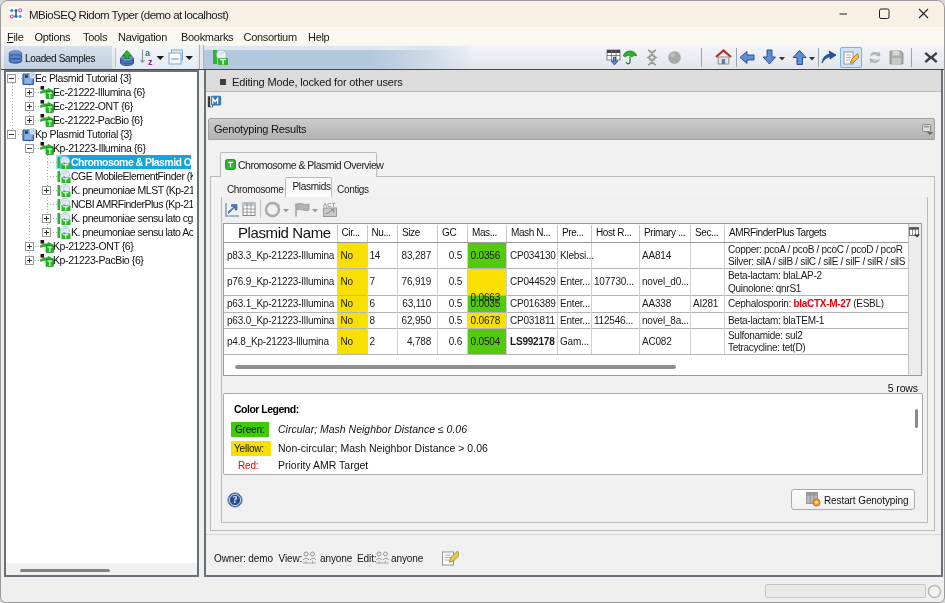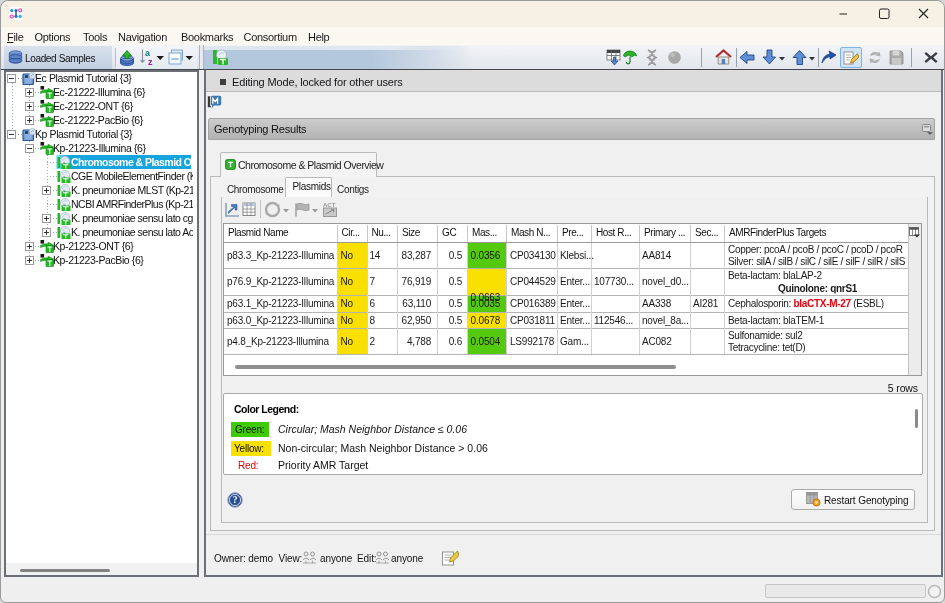--- a/index.html
+++ b/index.html
@@ -14,20 +14,21 @@
 <svg class="abs" style="left:8px;top:6px" width="14" height="13" viewBox="0 0 14 13">
       <rect x="0" y="0" width="14" height="13" fill="#fff"></rect>
       <circle cx="2.8" cy="3.6" r="1.6" fill="#2196e8"></circle>
       <circle cx="7" cy="3.6" r="1.6" fill="#2b6cb4"></circle>
       <circle cx="11.2" cy="3.3" r="1.55" fill="none" stroke="#f0389c" stroke-width="1.1"></circle>
       <circle cx="2.8" cy="9.6" r="1.55" fill="none" stroke="#f0389c" stroke-width="1.1"></circle>
       <circle cx="7" cy="9.3" r="1.6" fill="#2b6cb4"></circle>
       <circle cx="11.2" cy="9.3" r="1.6" fill="#22aaf2"></circle>
       <rect x="6.2" y="4.4" width="1.6" height="4.4" fill="#2b6cb4"></rect>
     </svg>
+<div class="tx" style="left:28px;top:13.5px;transform:translateY(-50%);font-size:11.5px;color:#1a1a1a;font-weight:normal;letter-spacing:-0.52px;">MBioSEQ Ridom Typer (demo at localhost)</div>
 <svg class="abs" style="left:832px;top:6px" width="100" height="14" viewBox="0 0 100 14">
       <line x1="6.5" y1="7" x2="14" y2="7" stroke="#222" stroke-width="1"></line>
       <rect x="46.5" y="2" width="9.5" height="9.5" fill="none" stroke="#222" stroke-width="1" rx="1.5"></rect>
       <path d="M86 2 L95 11 M95 2 L86 11" stroke="#222" stroke-width="1.1"></path>
     </svg>
 <div class="abs" style="left:0;top:26px;width:945px;height:18px;background:#fbf8f2;"></div>
 <div class="tx" style="left:6px;top:35.5px;transform:translateY(-50%);font-size:11px;color:#1a1a1a;font-weight:normal;letter-spacing:-0.3px;"><span style="text-decoration:underline">F</span>ile</div>
 <div class="tx" style="left:33.5px;top:35.5px;transform:translateY(-50%);font-size:11px;color:#1a1a1a;font-weight:normal;letter-spacing:-0.3px;">Options</div>
 <div class="tx" style="left:82px;top:35.5px;transform:translateY(-50%);font-size:11px;color:#1a1a1a;font-weight:normal;letter-spacing:-0.3px;">Tools</div>
 <div class="tx" style="left:117px;top:35.5px;transform:translateY(-50%);font-size:11px;color:#1a1a1a;font-weight:normal;letter-spacing:-0.3px;">Navigation</div>
@@ -423,21 +424,21 @@
 <div class="abs" style="left:556px;top:223.5px;width:1px;height:17.0px;background:#c8c8c8;"></div>
 <div class="abs" style="left:556px;top:241.5px;width:1px;height:111.5px;background:#d0d0d0;"></div>
 <div class="abs" style="left:590px;top:223.5px;width:1px;height:17.0px;background:#c8c8c8;"></div>
 <div class="abs" style="left:590px;top:241.5px;width:1px;height:111.5px;background:#d0d0d0;"></div>
 <div class="abs" style="left:638px;top:223.5px;width:1px;height:17.0px;background:#c8c8c8;"></div>
 <div class="abs" style="left:638px;top:241.5px;width:1px;height:111.5px;background:#d0d0d0;"></div>
 <div class="abs" style="left:689px;top:223.5px;width:1px;height:17.0px;background:#c8c8c8;"></div>
 <div class="abs" style="left:689px;top:241.5px;width:1px;height:111.5px;background:#d0d0d0;"></div>
 <div class="abs" style="left:723px;top:223.5px;width:1px;height:17.0px;background:#c8c8c8;"></div>
 <div class="abs" style="left:723px;top:241.5px;width:1px;height:111.5px;background:#d0d0d0;"></div>
-<div class="tx" style="left:227px;top:231px;transform:translateY(-50%);font-size:10px;color:#111;font-weight:normal;letter-spacing:-0.4px;">Plasmid Name</div>
+<div class="tx" style="left:237px;top:231px;transform:translateY(-50%);font-size:15px;color:#111;font-weight:normal;letter-spacing:-0.4px;">Plasmid Name</div>
 <div class="tx" style="left:340.5px;top:231px;transform:translateY(-50%);font-size:10px;color:#111;font-weight:normal;letter-spacing:-0.4px;">Cir...</div>
 <div class="tx" style="left:370.5px;top:231px;transform:translateY(-50%);font-size:10px;color:#111;font-weight:normal;letter-spacing:-0.4px;">Nu...</div>
 <div class="tx" style="left:401px;top:231px;transform:translateY(-50%);font-size:10px;color:#111;font-weight:normal;letter-spacing:-0.4px;">Size</div>
 <div class="tx" style="left:441px;top:231px;transform:translateY(-50%);font-size:10px;color:#111;font-weight:normal;letter-spacing:-0.4px;">GC</div>
 <div class="tx" style="left:471px;top:231px;transform:translateY(-50%);font-size:10px;color:#111;font-weight:normal;letter-spacing:-0.4px;">Mas...</div>
 <div class="tx" style="left:510px;top:231px;transform:translateY(-50%);font-size:10px;color:#111;font-weight:normal;letter-spacing:-0.4px;">Mash N...</div>
 <div class="tx" style="left:561px;top:231px;transform:translateY(-50%);font-size:10px;color:#111;font-weight:normal;letter-spacing:-0.4px;">Pre...</div>
 <div class="tx" style="left:595px;top:231px;transform:translateY(-50%);font-size:10px;color:#111;font-weight:normal;letter-spacing:-0.4px;">Host R...</div>
 <div class="tx" style="left:643px;top:231px;transform:translateY(-50%);font-size:10px;color:#111;font-weight:normal;letter-spacing:-0.4px;">Primary ...</div>
 <div class="tx" style="left:694px;top:231px;transform:translateY(-50%);font-size:10px;color:#111;font-weight:normal;letter-spacing:-0.4px;">Sec...</div>
@@ -485,29 +486,29 @@
 <div class="tx" style="left:559px;top:319.0px;transform:translateY(-50%);font-size:10px;color:#1a1a1a;font-weight:normal;letter-spacing:-0.2px;">Enter...</div>
 <div class="tx" style="left:593px;top:319.0px;transform:translateY(-50%);font-size:10px;color:#1a1a1a;font-weight:normal;letter-spacing:-0.2px;">112546...</div>
 <div class="tx" style="left:641px;top:319.0px;transform:translateY(-50%);font-size:10px;color:#1a1a1a;font-weight:normal;letter-spacing:-0.2px;">novel_8a...</div>
 <div class="tx" style="left:692px;top:319.0px;transform:translateY(-50%);font-size:10px;color:#1a1a1a;font-weight:normal;letter-spacing:-0.2px;"></div>
 <div class="tx" style="left:226px;top:340.0px;transform:translateY(-50%);font-size:10px;color:#1a1a1a;font-weight:normal;letter-spacing:-0.2px;">p4.8_Kp-21223-Illumina</div>
 <div class="tx" style="left:339.5px;top:340.0px;transform:translateY(-50%);font-size:10px;color:#1a1a1a;font-weight:normal;letter-spacing:-0.2px;">No</div>
 <div class="tx" style="left:368.5px;top:340.0px;transform:translateY(-50%);font-size:10px;color:#1a1a1a;font-weight:normal;letter-spacing:-0.2px;">2</div>
 <div class="tx" style="right:513px;top:340.0px;transform:translateY(-50%);font-size:10px;color:#1a1a1a;font-weight:normal;letter-spacing:-0.2px;">4,788</div>
 <div class="tx" style="right:482px;top:340.0px;transform:translateY(-50%);font-size:10px;color:#1a1a1a;font-weight:normal;letter-spacing:-0.2px;">0.6</div>
 <div class="tx" style="right:444px;top:340.0px;transform:translateY(-50%);font-size:10px;color:#1a1a1a;font-weight:normal;letter-spacing:-0.2px;">0.0504</div>
-<div class="tx" style="left:509px;top:340.0px;transform:translateY(-50%);font-size:10px;color:#1a1a1a;font-weight:normal;letter-spacing:-0.2px;">LS992178</div>
+<div class="tx" style="left:509px;top:340.0px;transform:translateY(-50%);font-size:10px;color:#1a1a1a;font-weight:bold;letter-spacing:-0.2px;">LS992178</div>
 <div class="tx" style="left:559px;top:340.0px;transform:translateY(-50%);font-size:10px;color:#1a1a1a;font-weight:normal;letter-spacing:-0.2px;">Gam...</div>
 <div class="tx" style="left:593px;top:340.0px;transform:translateY(-50%);font-size:10px;color:#1a1a1a;font-weight:normal;letter-spacing:-0.2px;"></div>
 <div class="tx" style="left:641px;top:340.0px;transform:translateY(-50%);font-size:10px;color:#1a1a1a;font-weight:normal;letter-spacing:-0.2px;">AC082</div>
 <div class="tx" style="left:692px;top:340.0px;transform:translateY(-50%);font-size:10px;color:#1a1a1a;font-weight:normal;letter-spacing:-0.2px;"></div>
 <div class="tx" style="left:727px;top:247.7px;transform:translateY(-50%);font-size:10px;color:#1a1a1a;font-weight:normal;letter-spacing:-0.3px;width:179px;overflow:hidden;">Copper: pcoA / pcoB / pcoC / pcoD / pcoR</div>
 <div class="tx" style="left:727px;top:260.3px;transform:translateY(-50%);font-size:10px;color:#1a1a1a;font-weight:normal;letter-spacing:-0.3px;width:179px;overflow:hidden;">Silver: silA / silB / silC / silE / silF / silR / silS</div>
 <div class="tx" style="left:727px;top:273.95px;transform:translateY(-50%);font-size:10px;color:#1a1a1a;font-weight:normal;letter-spacing:-0.3px;width:179px;overflow:hidden;">Beta-lactam: blaLAP-2</div>
-<div class="tx" style="left:727px;top:286.55px;transform:translateY(-50%);font-size:10px;color:#1a1a1a;font-weight:bold;letter-spacing:-0.3px;width:179px;overflow:hidden;text-align:center;">Quinolone: qnrS1</div>
+<div class="tx" style="left:727px;top:286.55px;transform:translateY(-50%);font-size:10px;color:#1a1a1a;font-weight:normal;letter-spacing:-0.3px;width:179px;overflow:hidden;">Quinolone: qnrS1</div>
 <div class="tx" style="left:727px;top:302.25px;transform:translateY(-50%);font-size:10px;color:#1a1a1a;font-weight:normal;letter-spacing:-0.3px;width:179px;overflow:hidden;">Cephalosporin: <span style="color:#e8000d;font-weight:bold">blaCTX-M-27</span> (ESBL)</div>
 <div class="tx" style="left:727px;top:319.0px;transform:translateY(-50%);font-size:10px;color:#1a1a1a;font-weight:normal;letter-spacing:-0.3px;width:179px;overflow:hidden;">Beta-lactam: blaTEM-1</div>
 <div class="tx" style="left:727px;top:333.7px;transform:translateY(-50%);font-size:10px;color:#1a1a1a;font-weight:normal;letter-spacing:-0.3px;width:179px;overflow:hidden;">Sulfonamide: sul2</div>
 <div class="tx" style="left:727px;top:346.3px;transform:translateY(-50%);font-size:10px;color:#1a1a1a;font-weight:normal;letter-spacing:-0.3px;width:179px;overflow:hidden;">Tetracycline: tet(D)</div>
 <div class="abs" style="left:234px;top:364px;width:441px;height:4px;background:#8f8f8f;border-radius:2px;"></div>
 <div class="tx" style="right:26px;top:386.5px;transform:translateY(-50%);font-size:10.5px;color:#111;font-weight:normal;letter-spacing:-0.1px;">5 rows</div>
 <div class="abs" style="left:222px;top:392px;width:700px;height:82px;background:#fff;border:1px solid #a9a9a9;border-radius:2px;"></div>
 <div class="abs" style="left:913.5px;top:408px;width:3.5px;height:19px;background:#8a8a8a;border-radius:2px;"></div>
 <div class="tx" style="left:233px;top:408px;transform:translateY(-50%);font-size:10.5px;color:#000;font-weight:bold;letter-spacing:-0.5px;">Color Legend:</div>
 <div class="abs" style="left:230px;top:420.5px;width:38px;height:15px;background:#3ecb06;"></div>

